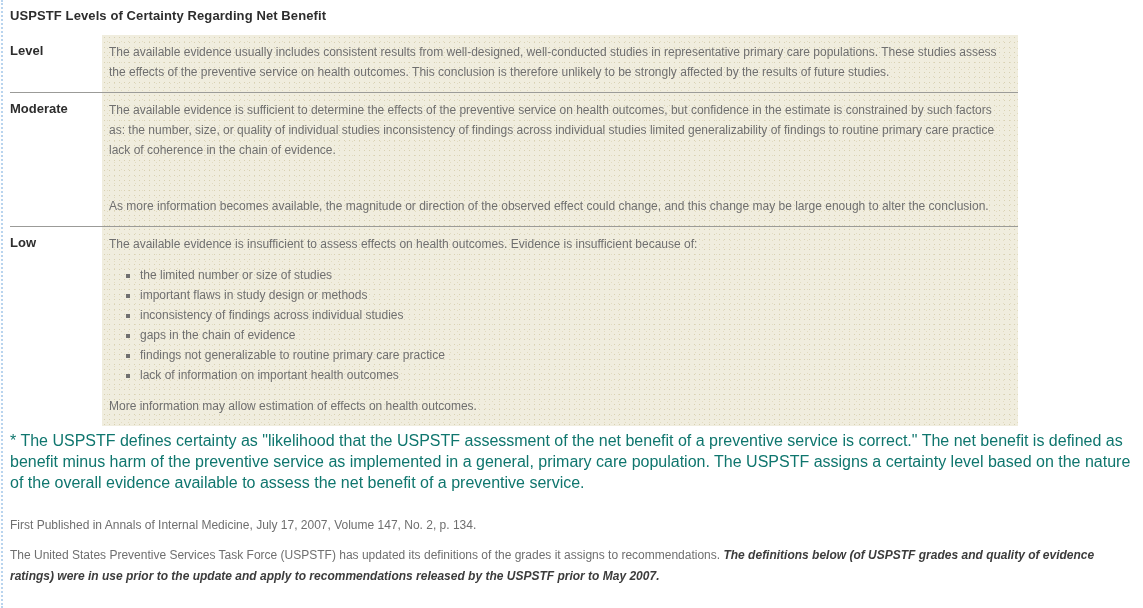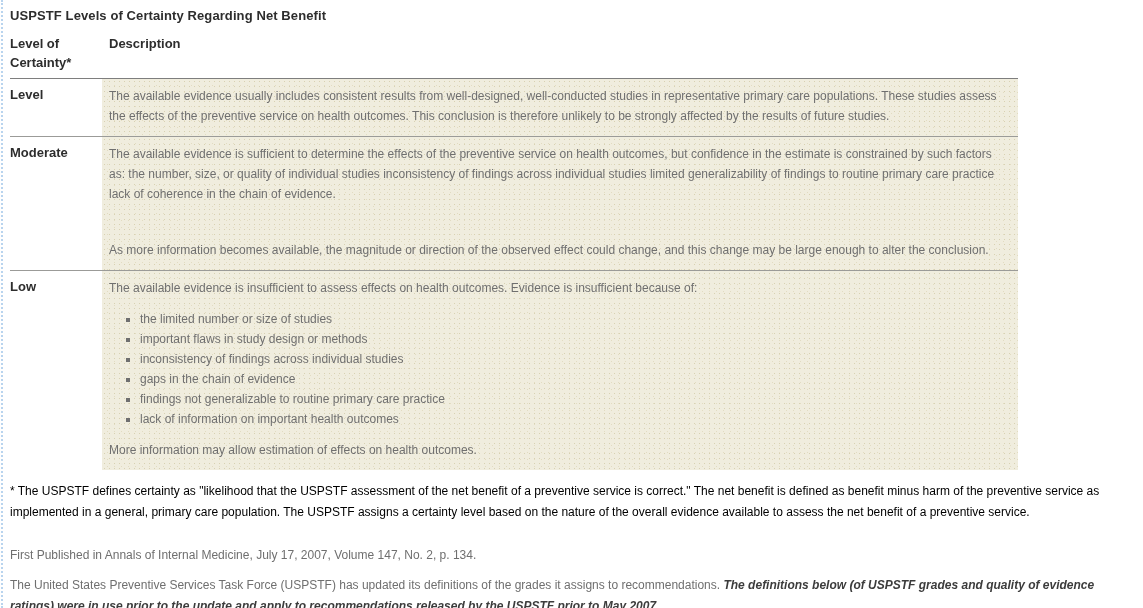--- a/index.html
+++ b/index.html
@@ -11,21 +11,21 @@
     overflow: hidden;
   }
   .left-edge {
     position: absolute; left: 1px; top: 0; height: 608px; width: 0;
     border-left: 2px dotted #b9d4ee;
   }
   .content { padding: 8px 6px 0 10px; }
 
   h1.title {
     font-size: 13px; font-weight: bold; color: #2d2d2d;
-    margin: 0 0 5px 0; letter-spacing: 0.1px;
+    margin: 0 0 12px 0; letter-spacing: 0.1px;
   }
 
   .tbl { width: 1008px; }
   .trow { display: flex; }
   .trow.head { border-bottom: 1px solid #7e7e7e; }
   .trow.divider { border-bottom: 1px solid #9b9b98; }
 
   .c1 {
     width: 88px; flex: none;
     font-weight: bold; color: #2d2d2d; font-size: 13px; line-height: 19px;
@@ -52,22 +52,22 @@
   .c2 p + p { margin-top: 36px; }
 
   ul.bullets {
     list-style: square;
     margin: 11px 0 11px 0;
     padding: 0 0 0 31px;
   }
   ul.bullets li { line-height: 20px; }
 
   p.foot {
-    font-size: 12px; line-height: 21px; color: #000000;
-    width: 1125px; margin: 11px 0 0 0;
+    font-size: 16px; line-height: 21px; color: #0f766e;
+    width: 1125px; margin: 4px 0 0 0;
   }
   p.pub {
     font-size: 12px; line-height: 21px; color: #6f6f6f;
     width: 1125px; margin: 22px 0 0 0;
   }
   p.upd {
     font-size: 12px; line-height: 21px; color: #6f6f6f;
     width: 1127px; margin: 9px 0 0 0;
   }
   p.upd .emphasis { font-weight: bold; font-style: italic; color: #3c3c3c; }
@@ -76,24 +76,20 @@
 <body>
 
 <div class="left-edge"></div>
 
 <div class="content">
 
   <h1 class="title">USPSTF Levels of Certainty Regarding Net Benefit</h1>
 
   <div class="tbl">
 
-    <div class="trow head">
-      <div class="c1">Level of Certainty*</div>
-      <div class="c2">Description</div>
-    </div>
 
     <div class="trow divider">
       <div class="c1">Level</div>
       <div class="c2 beige">
         <p>The available evidence usually includes consistent results from well-designed, well-conducted studies in representative primary care populations. These studies assess the effects of the preventive service on health outcomes. This conclusion is therefore unlikely to be strongly affected by the results of future studies.</p>
       </div>
     </div>
 
     <div class="trow divider">
       <div class="c1">Moderate</div>

